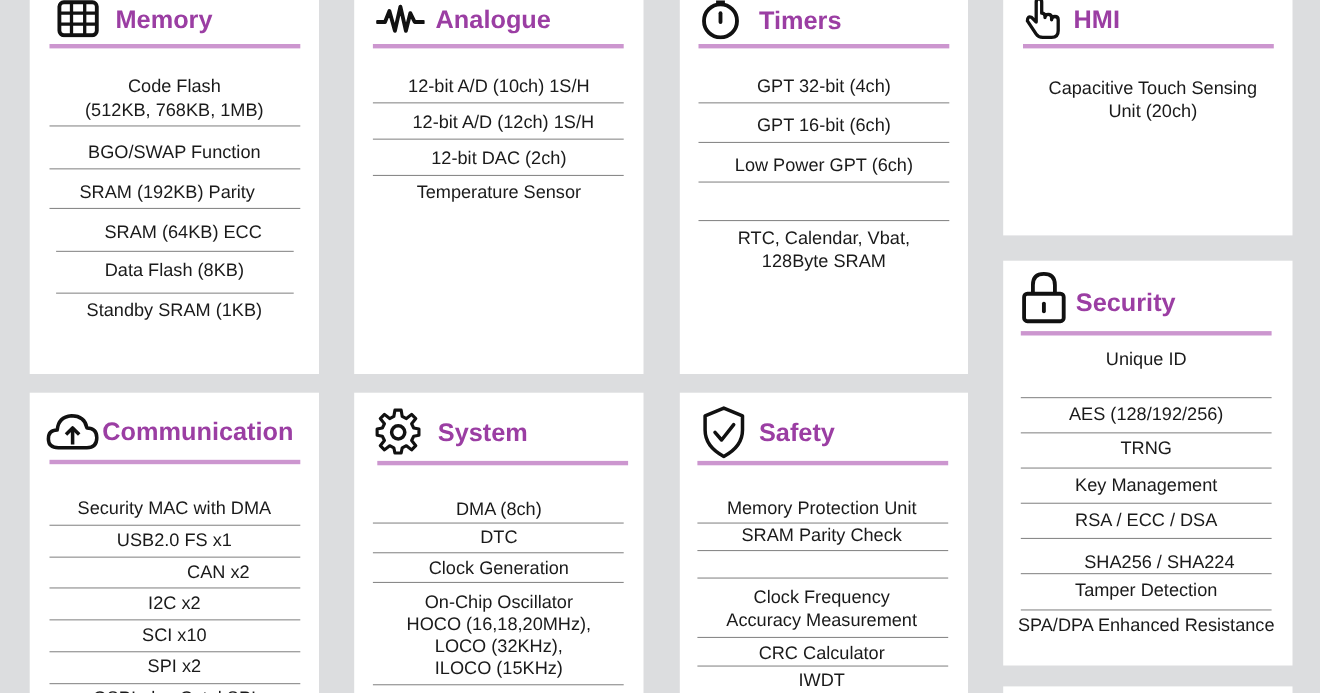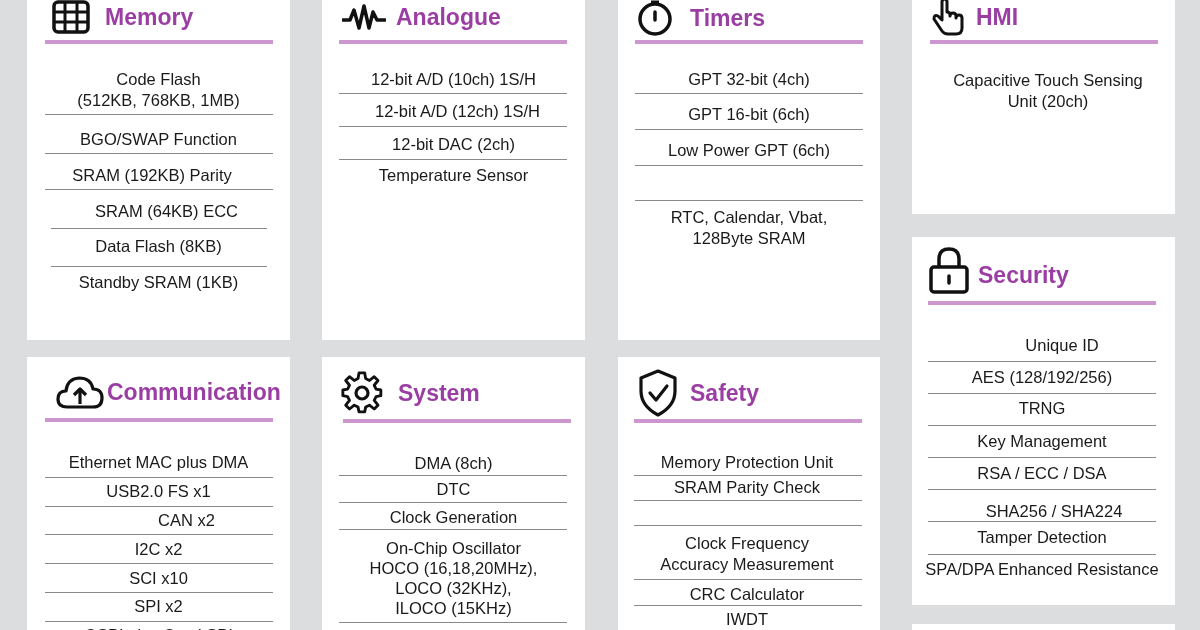--- a/index.html
+++ b/index.html
@@ -109,56 +109,56 @@
     <span>
       <svg width="42" height="48" viewBox="0 0 42 48">
           <path d="M11 20 L11 12 Q11 2 21 2 Q31 2 31 12 L31 20" fill="none" stroke="#111" stroke-width="3.5"></path>
           <rect x="3" y="20" width="36" height="25" rx="3" fill="none" stroke="#111" stroke-width="3.5"></rect>
           <line x1="21" y1="29" x2="21" y2="36" stroke="#111" stroke-width="3.5" stroke-linecap="round"></line>
         </svg>
     </span>
     <span class="title" style="margin-left:8px;margin-top:8px;">Security</span>
   </div>
   <div class="rule" style="left:16px;top:64px;width:228px;"></div>
-  <div class="item" style="left:0;width:260px;top:98px;padding-left:20px;">Unique ID</div>
+  <div class="item" style="left:0;width:260px;top:80px;">Unique ID</div>
   <div class="sep" style="left:16px;top:124px;width:228px;"></div>
   <div class="item" style="left:0;width:260px;top:130px;">AES (128/192/256)</div>
   <div class="sep" style="left:16px;top:156px;width:228px;"></div>
   <div class="item" style="left:0;width:260px;top:161px;">TRNG</div>
   <div class="sep" style="left:16px;top:188px;width:228px;"></div>
   <div class="item" style="left:0;width:260px;top:194px;">Key Management</div>
   <div class="sep" style="left:16px;top:220px;width:228px;"></div>
   <div class="item" style="left:0;width:260px;top:226px;">RSA / ECC / DSA</div>
   <div class="sep" style="left:16px;top:252px;width:228px;"></div>
   <div class="item" style="left:0;width:260px;top:264px;padding-left:12px;">SHA256 / SHA224</div>
   <div class="sep" style="left:16px;top:284px;width:228px;"></div>
   <div class="item" style="left:0;width:260px;top:290px;">Tamper Detection</div>
   <div class="sep" style="left:16px;top:317px;width:228px;"></div>
   <div class="item" style="left:0;width:260px;top:322px;">SPA/DPA Enhanced Resistance</div>
 </div>
 
 <div class="card" style="left:912px;top:624px;width:263px;height:20px;"></div>
 
 <div class="card" style="left:27px;top:357px;width:263px;height:290px;">
-  <div class="hdr" style="left:28px;top:16px;">
+  <div class="hdr" style="left:14px;top:16px;">
     <span>
       <svg width="50" height="38" viewBox="0 0 50 38">
           <path d="M12 34 Q3 34 3 26 Q3 18 11 18 Q12 6 24 5 Q36 5 38 16 Q47 16 47 25 Q47 34 38 34 Z" fill="none" stroke="#111" stroke-width="3.2" stroke-linejoin="round"></path>
           <line x1="25" y1="31" x2="25" y2="17" stroke="#111" stroke-width="3.2"></line>
           <polyline points="19,22 25,16 31,22" fill="none" stroke="#111" stroke-width="3.2" stroke-linejoin="round"></polyline>
         </svg>
     </span>
     <span class="title" style="margin-left:2px;">Communication</span>
   </div>
   <div class="rule" style="left:18px;top:61px;width:228px;"></div>
-  <div class="item" style="left:0;width:263px;top:95px;">Ethernet MAC plus DMA</div>
+  <div class="item" style="left:0;width:263px;top:95px;">Security MAC with DMA</div>
   <div class="sep" style="left:18px;top:120px;width:228px;"></div>
   <div class="item" style="left:0;width:263px;top:124px;">USB2.0 FS x1</div>
   <div class="sep" style="left:18px;top:149px;width:228px;"></div>
-  <div class="item" style="left:0;width:263px;top:153px;padding-left:28px;">CAN x2</div>
+  <div class="item" style="left:12px;width:263px;top:153px;padding-left:28px;">CAN x2</div>
   <div class="sep" style="left:18px;top:177px;width:228px;"></div>
   <div class="item" style="left:0;width:263px;top:182px;">I2C x2</div>
   <div class="sep" style="left:18px;top:206px;width:228px;"></div>
   <div class="item" style="left:0;width:263px;top:211px;">SCI x10</div>
   <div class="sep" style="left:18px;top:235px;width:228px;"></div>
   <div class="item" style="left:0;width:263px;top:239px;">SPI x2</div>
   <div class="sep" style="left:18px;top:264px;width:228px;"></div>
   <div class="item" style="left:0;width:263px;top:268px;">QSPI plus Octal SPI</div>
 </div>
 

